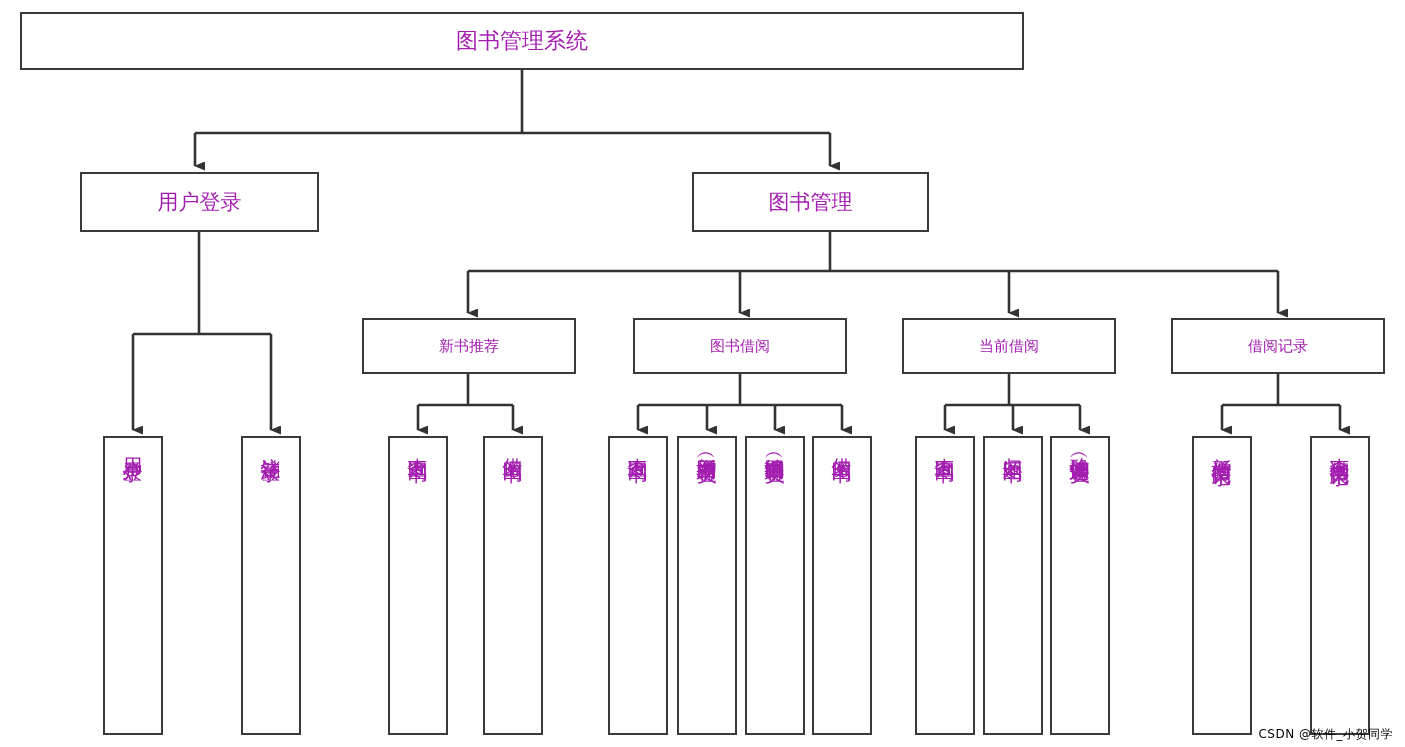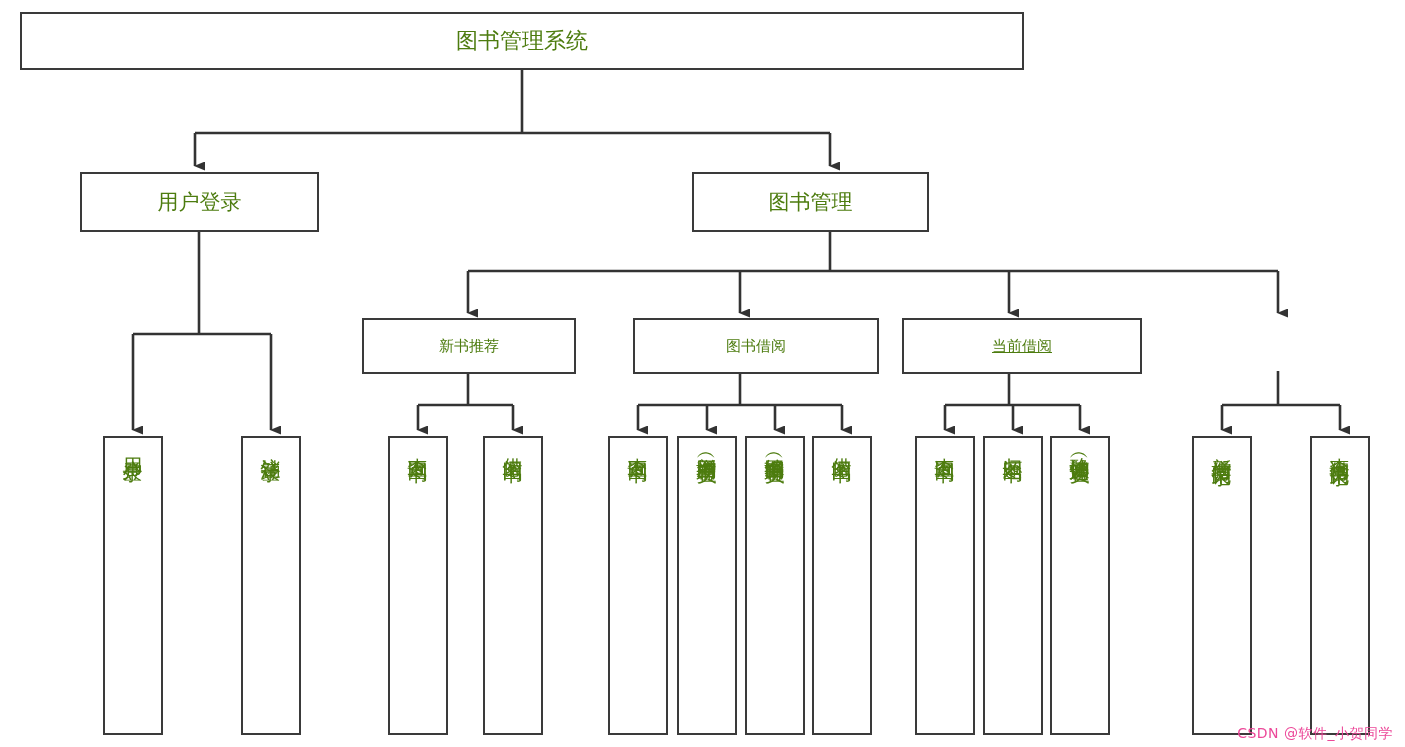--- a/index.html
+++ b/index.html
@@ -26,21 +26,21 @@
     pointer-events: none;
   }
   .node {
     position: absolute;
     box-sizing: border-box;
     background: #ffffff;
     border: 2px solid #3a3a3a;
     display: flex;
     align-items: center;
     justify-content: center;
-    color: #4d7c0f;
+    color: #a21caf;
   }
   .node .lbl {
     display: block;
     text-align: center;
     line-height: 1.25;
     white-space: pre;
   }
   .node-root {
     left: 20px;
     top: 12px;
@@ -71,22 +71,22 @@
     line-height: 1.0;
     white-space: normal;
   }
   .node-leaf.tall-text .lbl {
     letter-spacing: 1px;
   }
   .watermark {
     position: absolute;
     right: 12px;
     bottom: 4px;
-    font-size: 14px;
-    color: #ec4899;
+    font-size: 12px;
+    color: #000000;
     white-space: nowrap;
     letter-spacing: 0.5px;
     text-align: center;
   }
 </style>
 </head>
 <body>
 
 <div id="canvas">
 
@@ -147,25 +147,28 @@
   <div class="node node-l1" style="left:80px; top:172px; width:239px;">
     <span class="lbl">用户登录</span>
   </div>
   <div class="node node-l1" style="left:692px; top:172px; width:237px;">
     <span class="lbl">图书管理</span>
   </div>
 
   <div class="node node-l2" style="left:362px; top:318px; width:214px;">
     <span class="lbl">新书推荐</span>
   </div>
-  <div class="node node-l2" style="left:633px; top:318px; width:246px;">
+  <div class="node node-l2" style="left:633px; top:318px; width:214px;">
     <span class="lbl">图书借阅</span>
   </div>
-  <div class="node node-l2" style="left:902px; top:318px; width:240px;text-decoration:underline;">
+  <div class="node node-l2" style="left:902px; top:318px; width:214px;">
     <span class="lbl">当前借阅</span>
+  </div>
+  <div class="node node-l2" style="left:1171px; top:318px; width:214px;">
+    <span class="lbl">借阅记录</span>
   </div>
 
   <div class="node node-leaf" style="left:103px; top:436px;">
     <span class="lbl">用户登录</span>
   </div>
   <div class="node node-leaf" style="left:241px; top:436px;">
     <span class="lbl">注销登录</span>
   </div>
 
   <div class="node node-leaf" style="left:388px; top:436px;">

